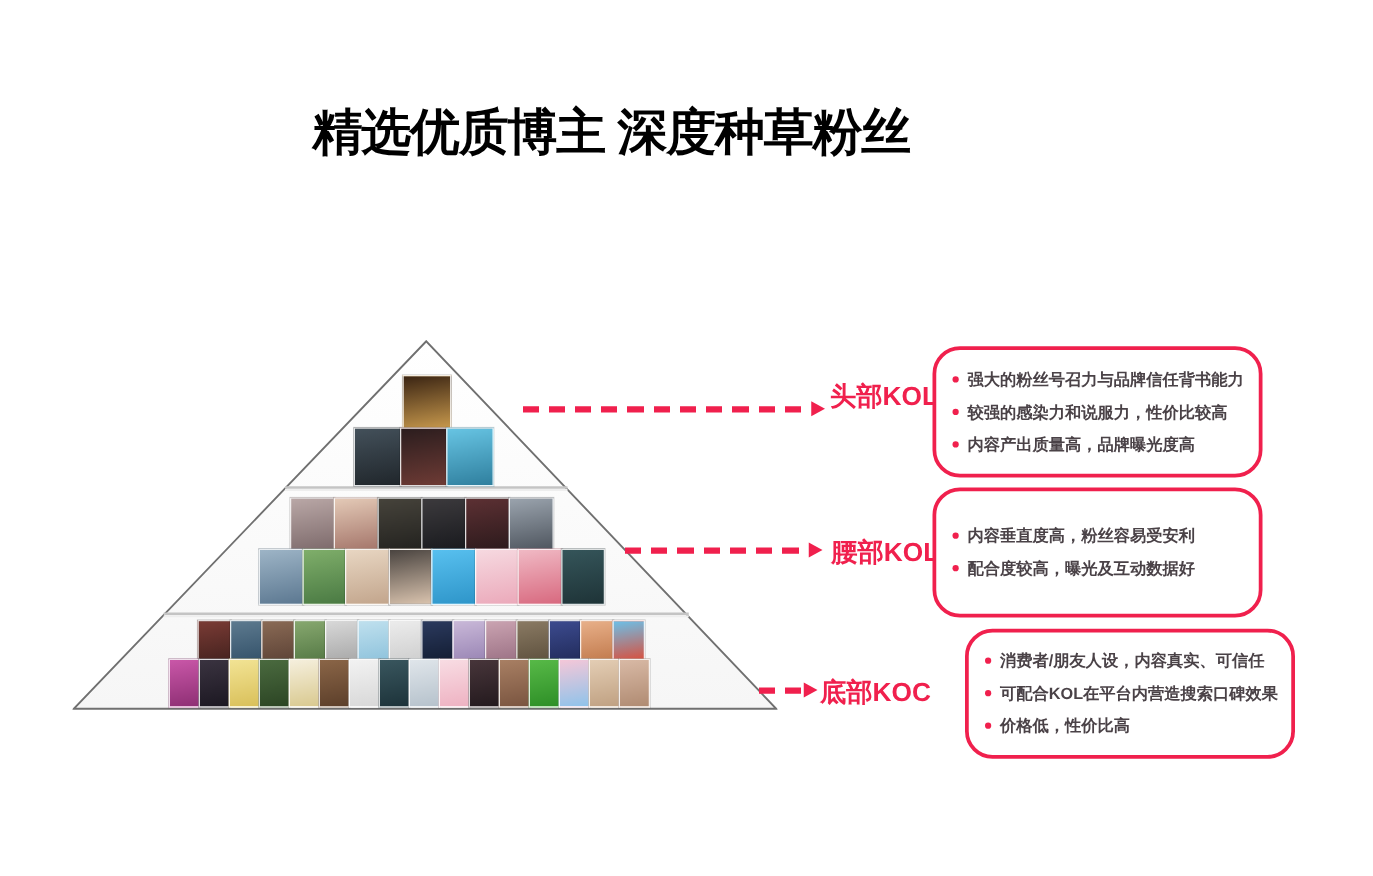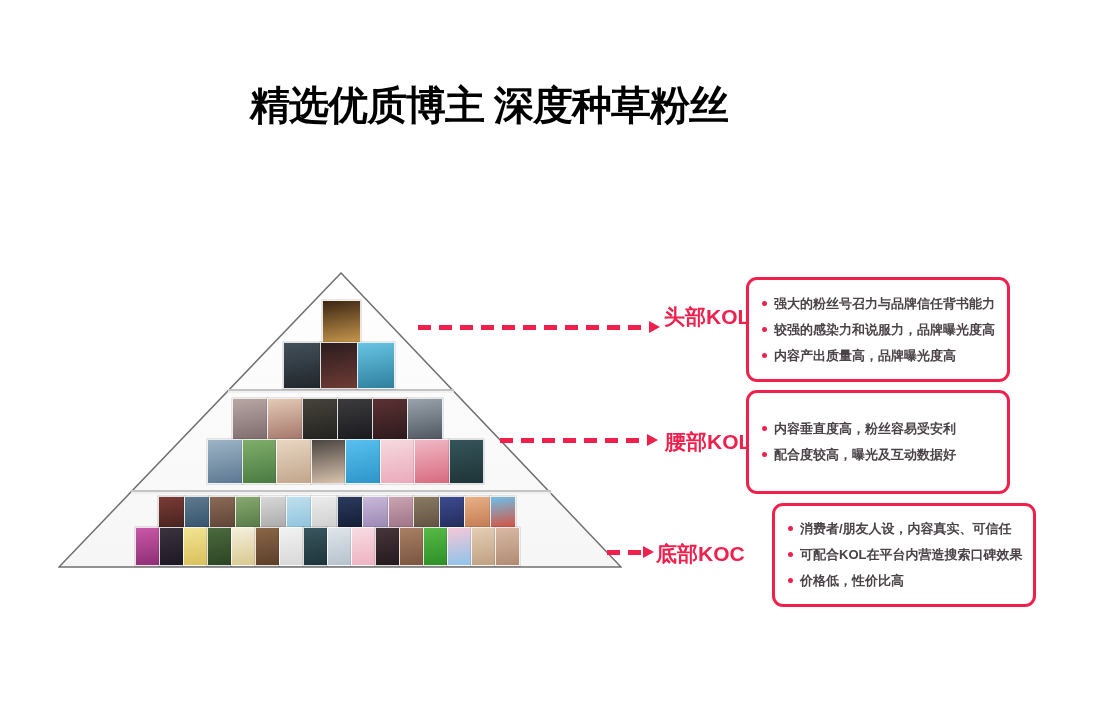--- a/index.html
+++ b/index.html
@@ -28,21 +28,21 @@
     position:absolute;right:0;top:0;width:0;height:0;
     border-left:11px solid var(--accent);
     border-top:6px solid transparent;border-bottom:6px solid transparent;
   }
   .tier-label{
     position:absolute;font-size:21px;font-weight:bold;color:var(--accent);
     white-space:nowrap;
   }
   .info-box{
     position:absolute;left:746px;width:264px;box-sizing:border-box;
-    border:3px solid var(--accent);border-radius:11px;background:#fff;
+    border:3px solid var(--accent);border-radius:22px;background:#fff;
     display:flex;flex-direction:column;justify-content:center;
     padding:6px 10px 6px 13px;
   }
   .info-box ul{list-style:none;margin:0;padding:0;}
   .info-box li{
     display:flex;align-items:flex-start;gap:7px;
     font-size:13px;font-weight:bold;color:var(--textc);
     line-height:26px;white-space:nowrap;
   }
   .info-box .dot{
@@ -141,21 +141,21 @@
   <div class="tier-label" style="left:656px;top:540px;">底部KOC</div>
 
   <div class="info-box" style="top:277px;height:105px;">
     <ul>
       <li>
           <span class="dot"></span>
           <span>强大的粉丝号召力与品牌信任背书能力</span>
         </li>
       <li>
           <span class="dot"></span>
-          <span>较强的感染力和说服力，品牌曝光度高</span>
+          <span>较强的感染力和说服力，性价比较高</span>
         </li>
       <li>
           <span class="dot"></span>
           <span>内容产出质量高，品牌曝光度高</span>
         </li>
     </ul>
   </div>
   <div class="info-box" style="top:390px;height:104px;">
     <ul>
       <li>

